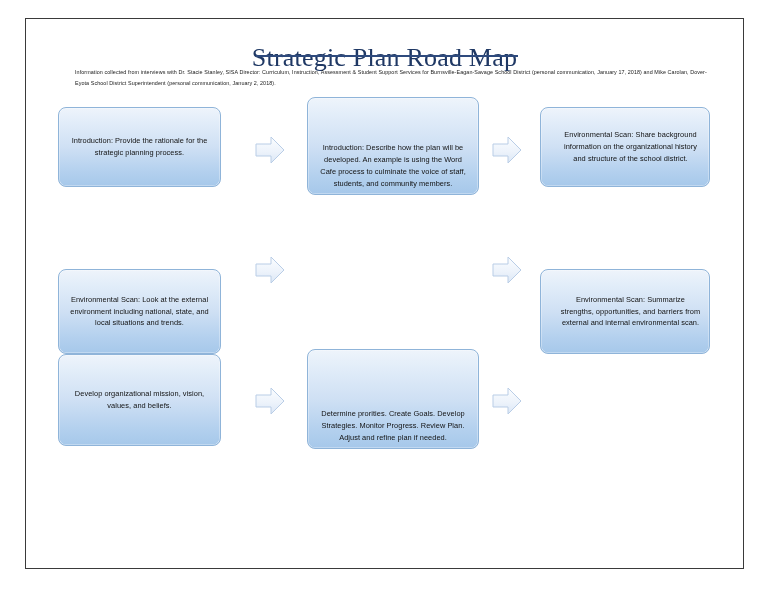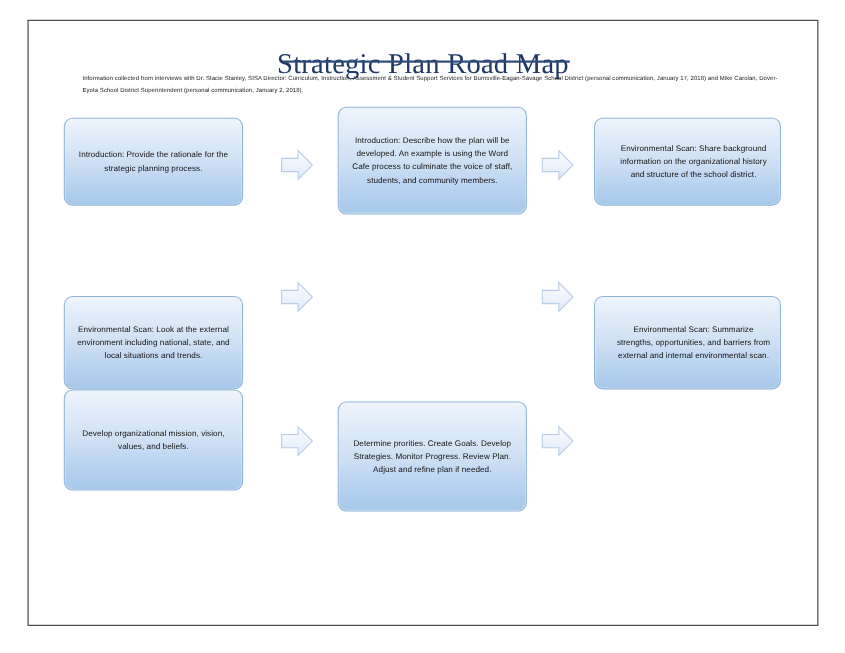--- a/index.html
+++ b/index.html
@@ -118,30 +118,30 @@
   }
   .arrow svg {
     display: block;
     width: 100%;
     height: 100%;
   }
 
   
   
   .col-1 { left: 32px;  width: 163px; }
-  .col-2 { left: 281px; width: 172px; }
+  .col-2 { left: 281px; width: 172px; align-items: flex-end; }
   .col-3 { left: 514px; width: 170px; padding-left: 19px; }
 
   .row-1 { top: 88px;  height: 80px; }
   .row-2 { top: 206px; height: 85px; margin-top: 44px; }
   .row-3 { top: 335px; height: 92px; }
 
   
   .node.r1c2 { top: 78px; height: 98px; }
-  .node.r3c2 { top: 330px; height: 100px; margin-top: 16px; }
+  .node.r3c2 { top: 330px; height: 100px; }
 
   .arrow.a-r1-1 { left: 229px; top: 115px; }
   .arrow.a-r1-2 { left: 466px; top: 115px; }
   .arrow.a-r2-1 { left: 229px; top: 235px; }
   .arrow.a-r2-2 { left: 466px; top: 235px; }
   .arrow.a-r3-1 { left: 229px; top: 366px; }
   .arrow.a-r3-2 { left: 466px; top: 366px; }
 </style>
 </head>
 <body>

